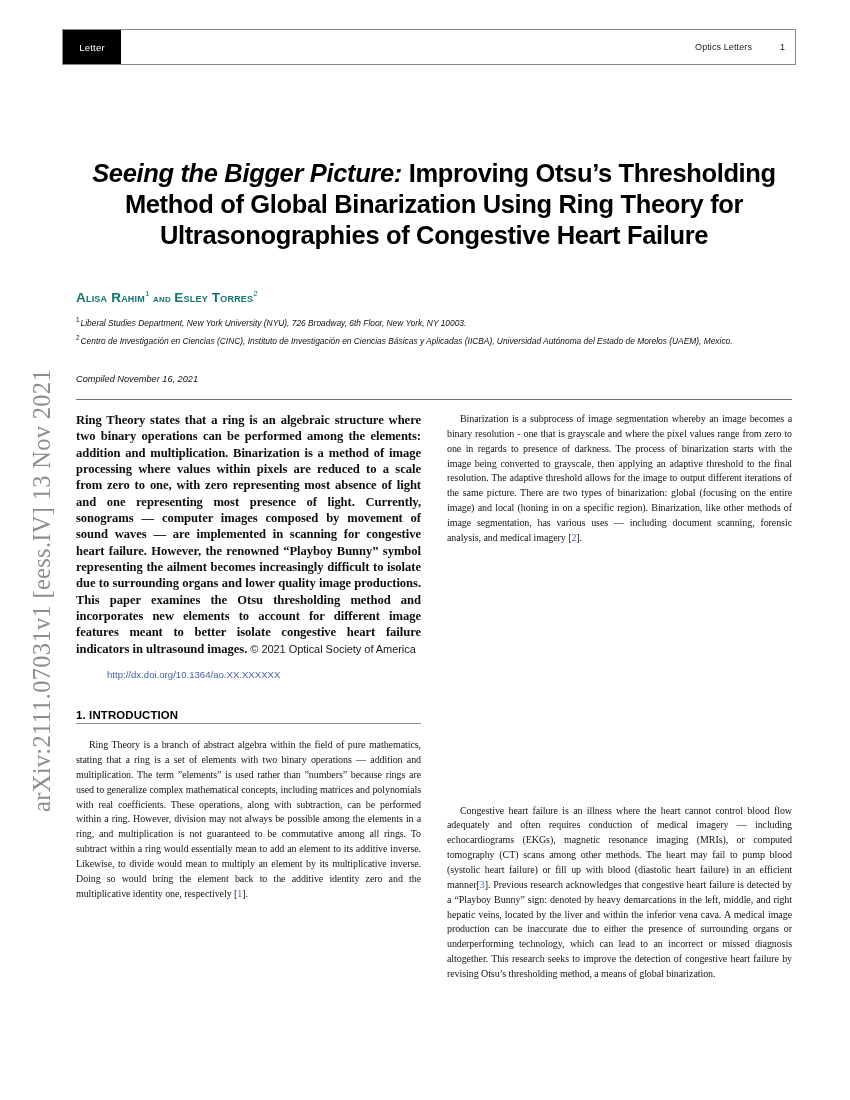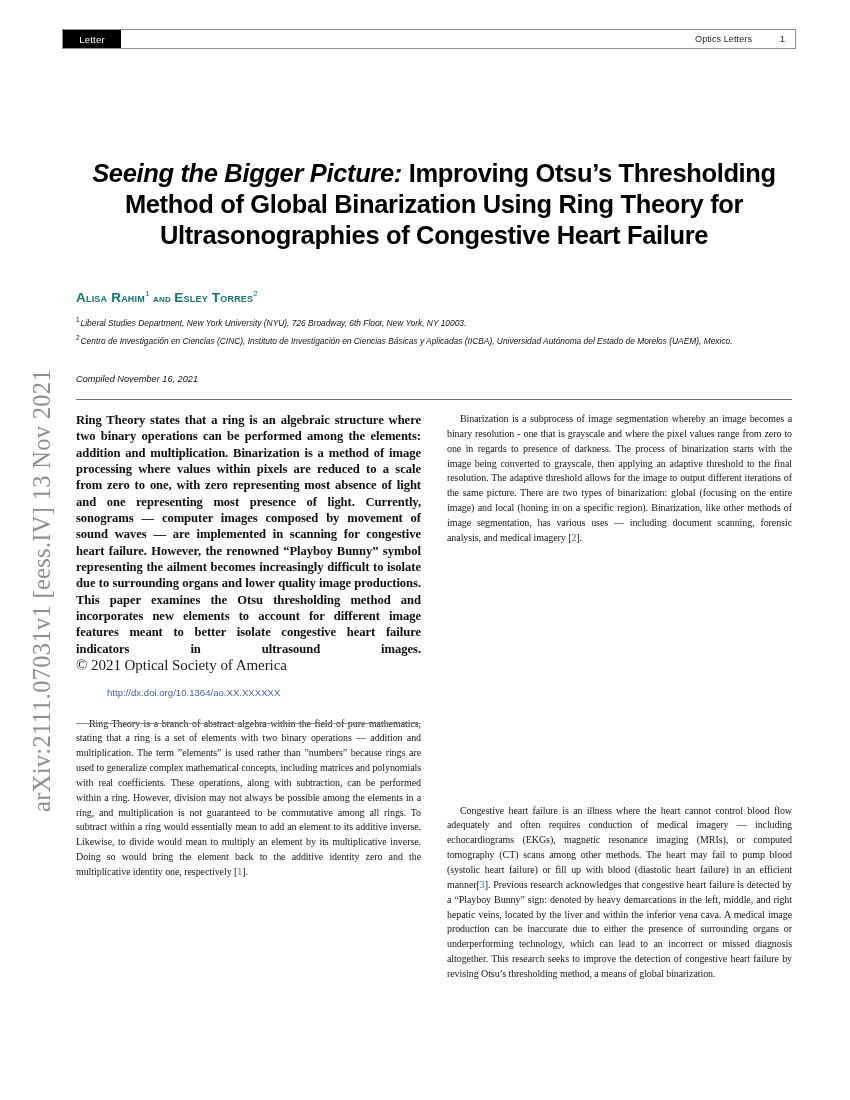--- a/index.html
+++ b/index.html
@@ -40,21 +40,21 @@
     width: 736px;
     height: 1100px;
   }
 
   
   .runhead {
     position: absolute;
     left: 0;
     top: 29px;
     width: 734px;
-    height: 20px;
+    height: 36px;
     border: 1px solid #8a8a8a;
     box-sizing: border-box;
     display: flex;
     align-items: stretch;
   }
   .runhead-tag {
     background: #000000;
     color: #ffffff;
     font-family: "Liberation Sans", sans-serif;
     font-size: 9.5px;
@@ -190,23 +190,23 @@
   .abstract {
     font-family: "Liberation Serif", serif;
     font-weight: bold;
     font-size: 12.6px;
     line-height: 16.35px;
     text-align: justify;
     color: #0d0d0d;
     letter-spacing: -0.05px;
   }
   .abstract .copyright {
-    font-family: Liberation Serif, serif;
+    font-family: Liberation Sans, sans-serif;
     font-weight: normal;
-    font-size: 15px;
+    font-size: 11px;
     color: #1a1a1a;
     white-space: nowrap;
   }
 
   .doi {
     margin-top: 12px;
     font-family: "Liberation Sans", sans-serif;
     font-size: 9.6px;
     color: #4763a4;
     text-decoration: none;
@@ -267,20 +267,21 @@
   <div class="compiled">Compiled November 16, 2021</div>
 
   <div class="rule-top"></div>
 
   <div class="col-left">
 
     <div class="abstract"><span>Ring Theory states that a ring is an algebraic structure where two binary operations can be performed among the elements: addition and multiplication. Binarization is a method of image processing where values within pixels are reduced to a scale from zero to one, with zero representing most absence of light and one representing most presence of light. Currently, sonograms — computer images composed by movement of sound waves — are implemented in scanning for congestive heart failure. However, the renowned “Playboy Bunny” symbol representing the ailment becomes increasingly difficult to isolate due to surrounding organs and lower quality image productions. This paper examines the Otsu thresholding method and incorporates new elements to account for different image features meant to better isolate congestive heart failure indicators in ultrasound images.</span> <span class="copyright">© 2021 Optical Society of America</span></div>
 
     <a class="doi" href="#">http://dx.doi.org/10.1364/ao.XX.XXXXXX</a>
 
+    <h2 class="sec-head">1. INTRODUCTION</h2>
 
     <p class="body-p"><span>Ring Theory is a branch of abstract algebra within the field of pure mathematics, stating that a ring is a set of elements with two binary operations — addition and multiplication. The term ”elements” is used rather than ”numbers” because rings are used to generalize complex mathematical concepts, including matrices and polynomials with real coefficients. These operations, along with subtraction, can be performed within a ring. However, division may not always be possible among the elements in a ring, and multiplication is not guaranteed to be commutative among all rings. To subtract within a ring would essentially mean to add an element to its additive inverse. Likewise, to divide would mean to multiply an element by its multiplicative inverse. Doing so would bring the element back to the additive identity zero and the multiplicative identity one, respectively [</span><span class="cite">1</span><span>].</span></p>
   </div>
 
   <div class="rule-abs"></div>
 
   <div class="col-right">
 
     <p class="body-p first"><span>Binarization is a subprocess of image segmentation whereby an image becomes a binary resolution - one that is grayscale and where the pixel values range from zero to one in regards to presence of darkness. The process of binarization starts with the image being converted to grayscale, then applying an adaptive threshold to the final resolution. The adaptive threshold allows for the image to output different iterations of the same picture. There are two types of binarization: global (focusing on the entire image) and local (honing in on a specific region). Binarization, like other methods of image segmentation, has various uses — including document scanning, forensic analysis, and medical imagery [</span><span class="cite">2</span><span>].</span></p>
 

